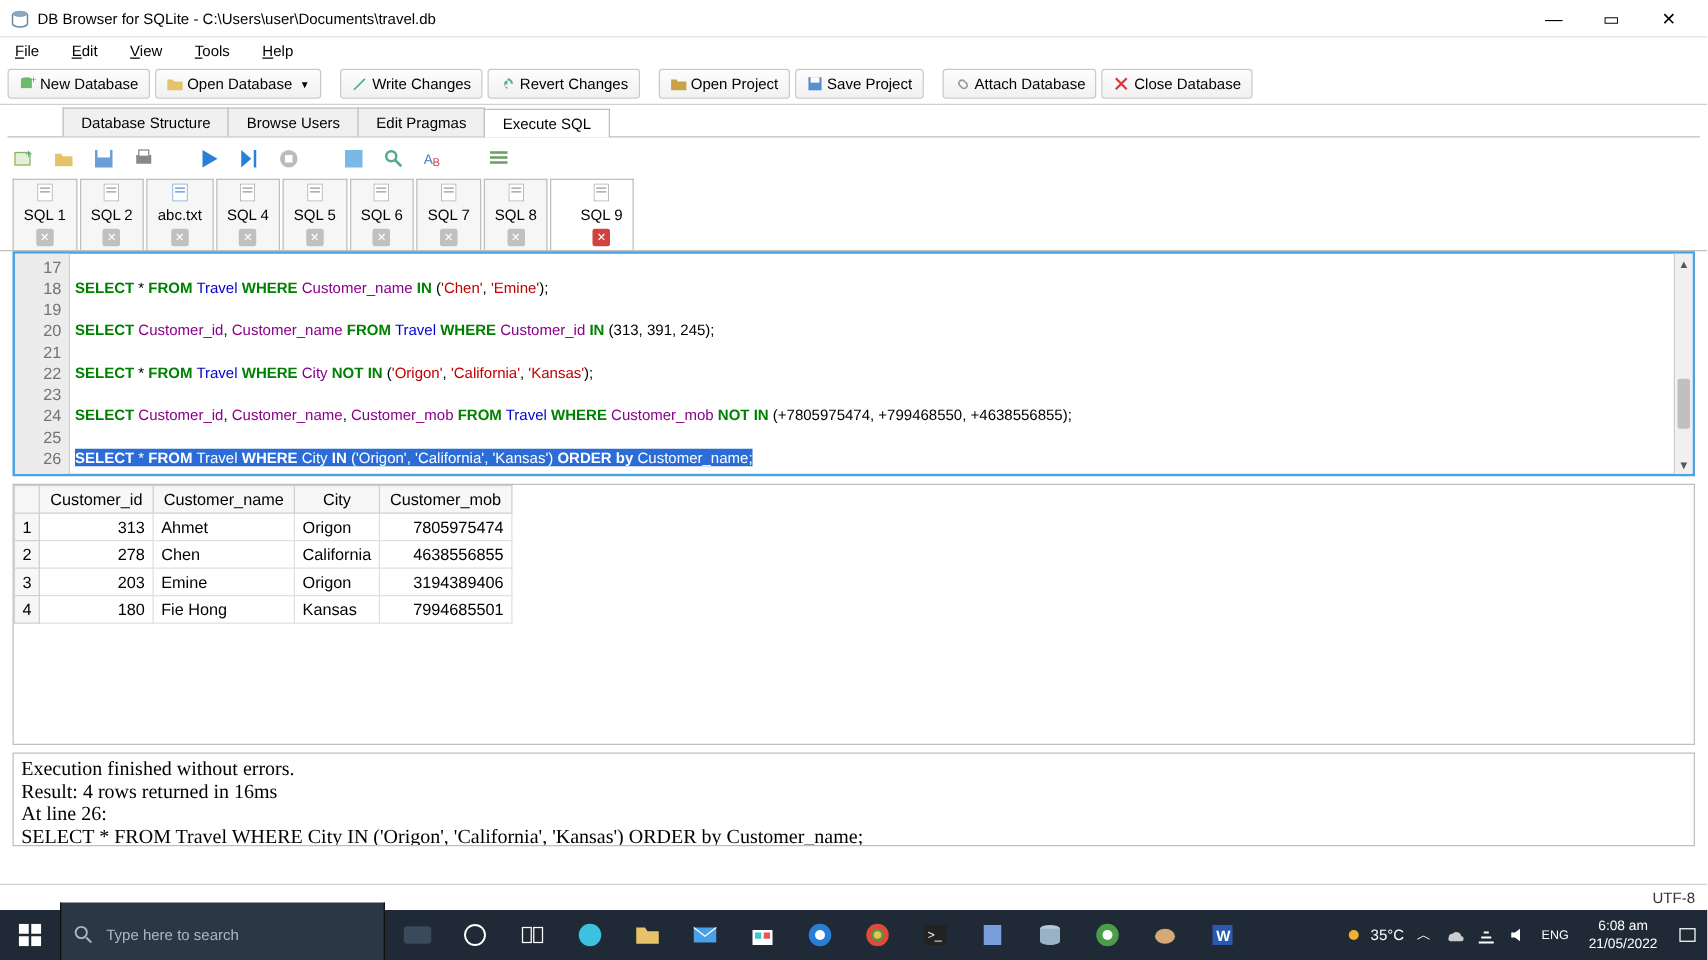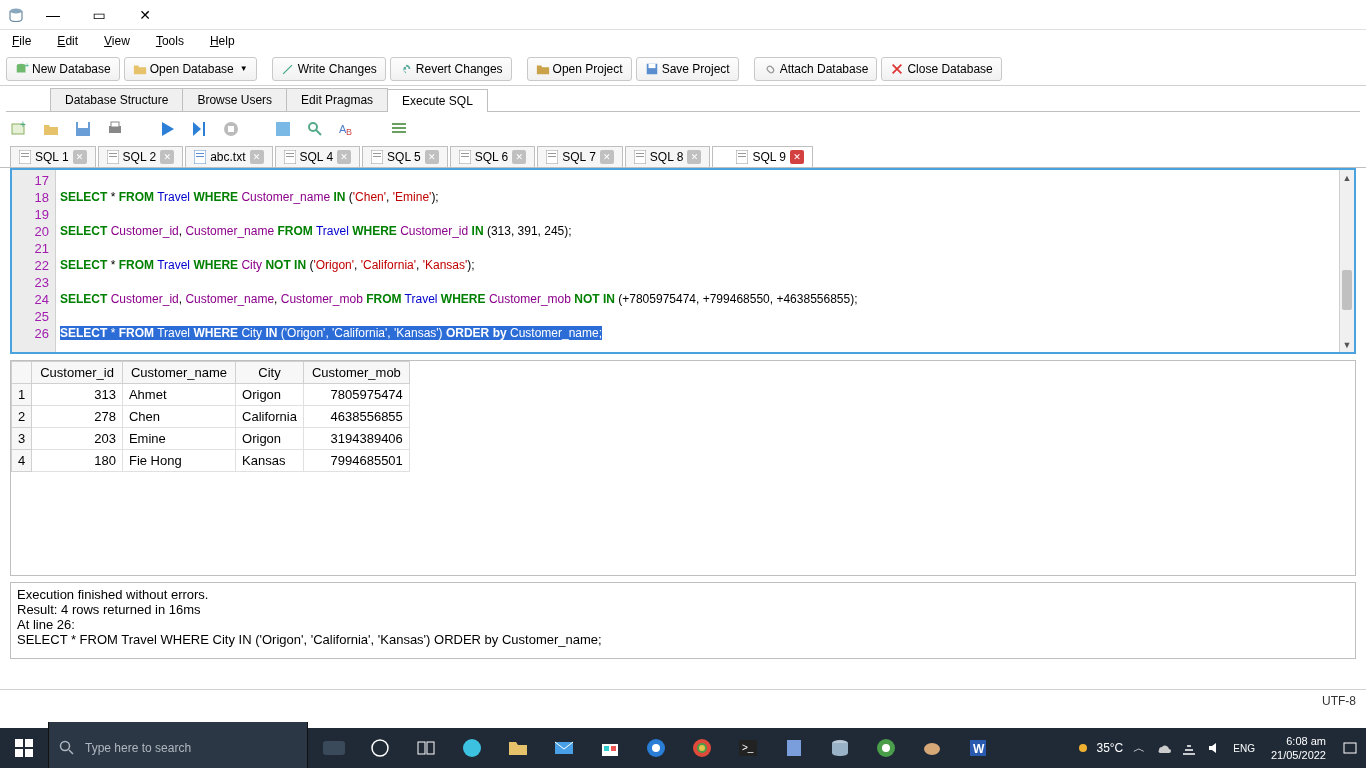--- a/index.html
+++ b/index.html
@@ -22,28 +22,28 @@
 .tabwrap { padding: 2px 6px 0 6px; }
 .tabs-main { display: flex; border-bottom: 1px solid #bfbfbf; font-size: 12px; padding-left: 44px; }
 .tabs-main .tab { padding: 4px 14px; border: 1px solid #bfbfbf; border-bottom: none; margin-right: -1px; background: #f0f0f0; cursor: default; }
 .tabs-main .tab.active { background: #fff; position: relative; top: 1px; }
 
 .sql-toolbar { height: 34px; display: flex; align-items: center; padding: 4px 10px; gap: 14px; }
 .sql-toolbar .ic { width: 18px; height: 18px; cursor: default; }
 .sql-toolbar .spacer { width: 6px; }
 
 .file-tabs { display: flex; padding: 0 10px; gap: 0; font-size: 12px; border-bottom: 1px solid #bfbfbf; }
-.file-tabs .ft { display: flex; align-items: center; gap: 4px; padding: 3px 8px; border: 1px solid #bfbfbf; border-bottom: none; background: #f6f6f6; margin-right: 2px; cursor: default; }
+.file-tabs .ft { display: flex; align-items: center; gap: 4px; padding: 3px 8px; border: 1px solid #bfbfbf; border-bottom: none; background: #f6f6f6; margin-right: 2px; cursor: default; flex-direction: column; }
 .file-tabs .ft.active { background: #fff; padding-left: 23px; }
 .file-tabs .ft .x { width: 14px; height: 14px; background: #c0c0c0; border-radius: 2px; display: flex; align-items: center; justify-content: center; font-size: 9px; color: #fff; }
 .file-tabs .ft .x.red { background: #d34040; }
 .file-tabs .ft .doc-ic { width: 12px; height: 14px; }
 
 .editor-frame { margin: 0 10px; border: 2px solid #4aa3df; display: flex; height: 186px; position: relative; }
-.gutter { width: 44px; background: #ececec; font-family: "Courier New", monospace; font-size: 13px; color: #a21caf; text-align: right; padding: 2px 6px 2px 2px; border-right: 1px solid #d0d0d0; }
+.gutter { width: 44px; background: #ececec; font-family: "Courier New", monospace; font-size: 13px; color: #737373; text-align: right; padding: 2px 6px 2px 2px; border-right: 1px solid #d0d0d0; }
 .gutter div { height: 17px; line-height: 17px; }
 .code { flex: 1; font-family: "Courier New", monospace; font-size: 12px; padding: 2px 4px; white-space: pre; overflow: hidden; position: relative; }
 .code .line { height: 17px; line-height: 17px; }
 .code .hl { background: #2b6cd6; color: #fff !important; }
 .code .hl span { color: #fff !important; }
 .kw { color: #008000; font-weight: bold; }
 .id { color: #8b008b; }
 .fn { color: #0000cd; }
 .str { color: #c00000; }
 .editor-scroll { width: 15px; background: #f0f0f0; border-left: 1px solid #d0d0d0; position: relative; }
@@ -52,41 +52,42 @@
 .editor-scroll .arrow.up { top: 0; }
 .editor-scroll .arrow.dn { bottom: 0; }
 
 .results { margin: 6px 10px 0 10px; border: 1px solid #bfbfbf; height: 216px; overflow: hidden; }
 .results table { border-collapse: collapse; font-size: 13px; }
 .results th { border: 1px solid #d0d0d0; background: #f7f7f7; font-weight: normal; padding: 3px 8px; text-align: center; }
 .results td { border: 1px solid #e0e0e0; padding: 3px 6px; }
 .results .rownum { text-align: center; width: 18px; background: #f7f7f7; border: 1px solid #d0d0d0; }
 .results .num-cell { text-align: right; }
 
-.log { margin: 6px 10px 10px 10px; border: 1px solid #bfbfbf; height: 77px; font-family: Liberation Sans, sans-serif; font-size: 13px; padding: 4px 6px; white-space: pre; overflow: hidden; }
+.log { margin: 6px 10px 10px 10px; border: 1px solid #bfbfbf; height: 77px; font-family: Liberation Serif, serif; font-size: 16px; padding: 4px 6px; white-space: pre; overflow: hidden; }
 
 .statusbar { height: 22px; border-top: 1px solid #d0d0d0; display: flex; align-items: center; justify-content: flex-end; padding: 0 10px; font-size: 12px; color: #333; margin-top: 20px; }
 
 .taskbar { height: 40px; background: #1f2a36; display: flex; align-items: center; color: #fff; font-size: 12px; margin-top: auto; }
 .taskbar .start { width: 48px; height: 40px; display: flex; align-items: center; justify-content: center; }
 .taskbar .search { flex: 0 0 260px; height: 52px; background: #2b3744; display: flex; align-items: center; padding: 0 10px; border-left: 1px solid #111; border-right: 1px solid #111; color: #aeb7c1; }
 .taskbar .apps { display: flex; gap: 2px; padding: 0 4px; flex: 1; align-items: center; }
 .taskbar .apps .app { width: 44px; height: 40px; display: flex; align-items: center; justify-content: center; }
 .taskbar .tray { display: flex; align-items: center; gap: 10px; padding: 0 8px; }
-.taskbar .clock { text-align: right; line-height: 14px; font-size: 11px; padding: 0 6px; }
+.taskbar .clock { text-align: center; line-height: 14px; font-size: 11px; padding: 0 6px; }
 svg { display: block; }
 </style>
 </head>
 <body>
 
 <div class="titlebar">
   <svg class="app-icon" viewBox="0 0 16 16">
       <ellipse cx="8" cy="4" rx="6" ry="2.5" fill="#8aa8bd"></ellipse>
       <path d="M2 4v8c0 1.4 2.7 2.5 6 2.5s6-1.1 6-2.5V4" fill="none" stroke="#6d8aa0" stroke-width="1.2"></path>
     </svg>
+  <span class="title-text">DB Browser for SQLite - C:\Users\user\Documents\travel.db</span>
   <div class="win-btn">—</div>
   <div class="win-btn">▭</div>
   <div class="win-btn">✕</div>
 </div>
 
 <div class="menubar">
   <div class="menu-item"><span>F</span>ile</div>
   <div class="menu-item"><span>E</span>dit</div>
   <div class="menu-item"><span>V</span>iew</div>
   <div class="menu-item"><span>T</span>ools</div>

